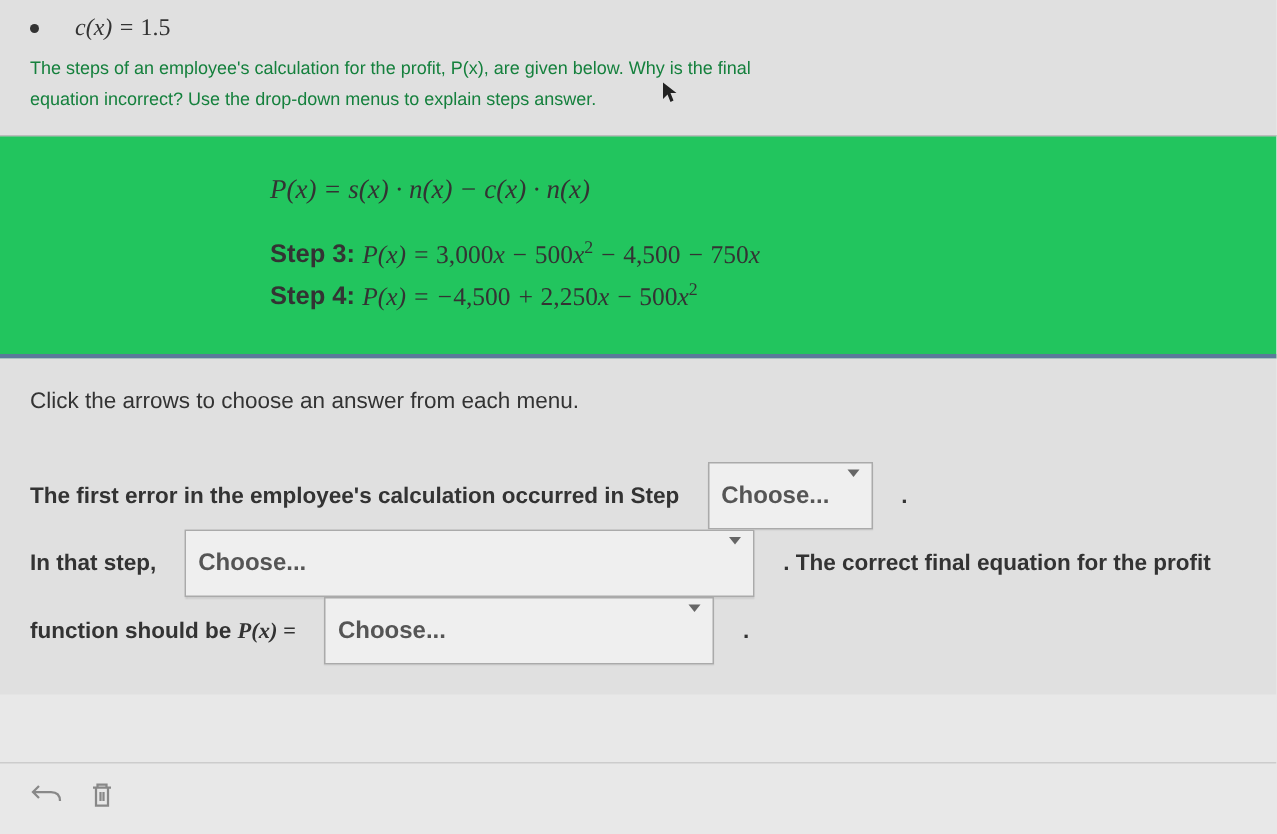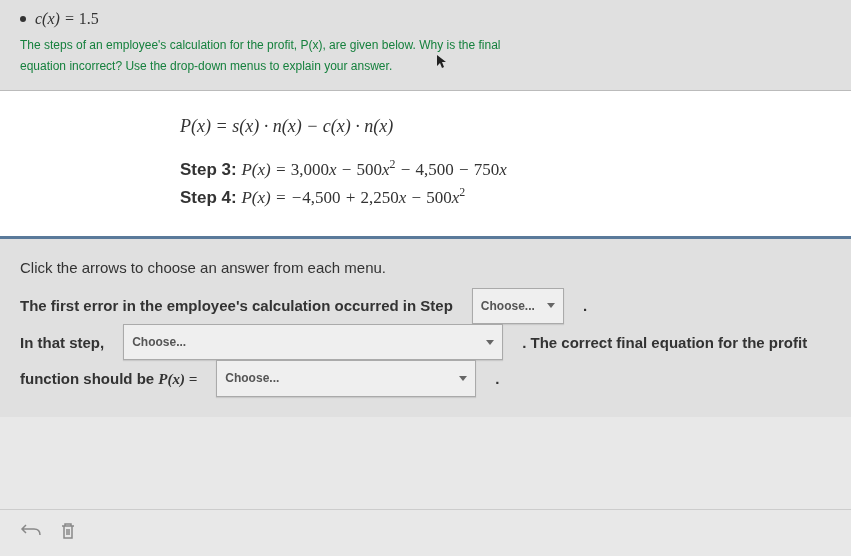--- a/index.html
+++ b/index.html
@@ -14,40 +14,40 @@
     .content-top {
       padding: 10px 20px 15px 20px;
       background: #e0e0e0;
     }
     .bullet-line {
       font-size: 16px;
       color: #333;
       margin-bottom: 8px;
       display: flex;
       align-items: center;
-      gap: 9px;
+      gap: 24px;
     }
     .bullet-dot {
       width: 6px;
       height: 6px;
       background: #333;
       border-radius: 50%;
       display: inline-block;
     }
     .intro-text {
       font-size: 12px;
       color: #15803d;
       line-height: 1.5;
     }
     .cursor-icon {
       display: inline-block;
       margin-left: 40px;
     }
     .equation-block {
-      background: #ffffff;
+      background: #22c55e;
       padding: 25px 20px 25px 180px;
       border-top: 1px solid #bbb;
       border-bottom: 3px solid #5a7a9a;
     }
     .main-equation {
       font-size: 18px;
       color: #333;
       margin-bottom: 18px;
       font-family: 'Times New Roman', serif;
       font-style: italic;
@@ -68,39 +68,39 @@
       font-style: italic;
     }
     .math .num { font-style: normal; }
     .answer-section {
       padding: 20px;
       background: #e0e0e0;
     }
     .instruction {
       font-size: 15px;
       color: #333;
-      margin-bottom: 12px;
+      margin-bottom: 32px;
     }
     .answer-line {
       font-size: 15px;
       color: #333;
       line-height: 2.2;
       display: flex;
       align-items: center;
       flex-wrap: wrap;
       gap: 19px;
       font-weight: bold;
     }
     .dropdown {
       display: inline-flex;
-      align-items: center;
+      align-items: flex-start;
       background: #efefef;
       border: 1px solid #aaa;
       padding: 4px 8px;
-      font-size: 12px;
+      font-size: 16px;
       color: #555;
       cursor: pointer;
       min-width: 90px;
       justify-content: space-between;
       gap: 12px;
       box-shadow: 0 1px 1px rgba(0,0,0,0.1);
     }
     .dropdown.wide { min-width: 380px; }
     .dropdown.med { min-width: 260px; }
     .triangle-down {
@@ -131,21 +131,21 @@
 </head>
 <body>
 
 <div class="content-top">
   <div class="bullet-line">
     <span class="bullet-dot"></span>
     <span class="math"><i>c</i>(<i>x</i>) = <span class="num">1.5</span></span>
   </div>
   <div class="intro-text">
     <span>The steps of an employee's calculation for the profit, P(x), are given below. Why is the final</span><br>
-    <span>equation incorrect? Use the drop-down menus to explain your answer.</span>
+    <span>equation incorrect? Use the drop-down menus to explain steps answer.</span>
     <span class="cursor-icon">
       <svg width="12" height="16" viewBox="0 0 12 16">
           <path d="M1 1 L1 12 L4 9 L6 14 L8 13 L6 8 L10 8 Z" fill="#222"></path>
         </svg>
     </span>
   </div>
 </div>
 
 <div class="equation-block">
   <div class="main-equation math">

